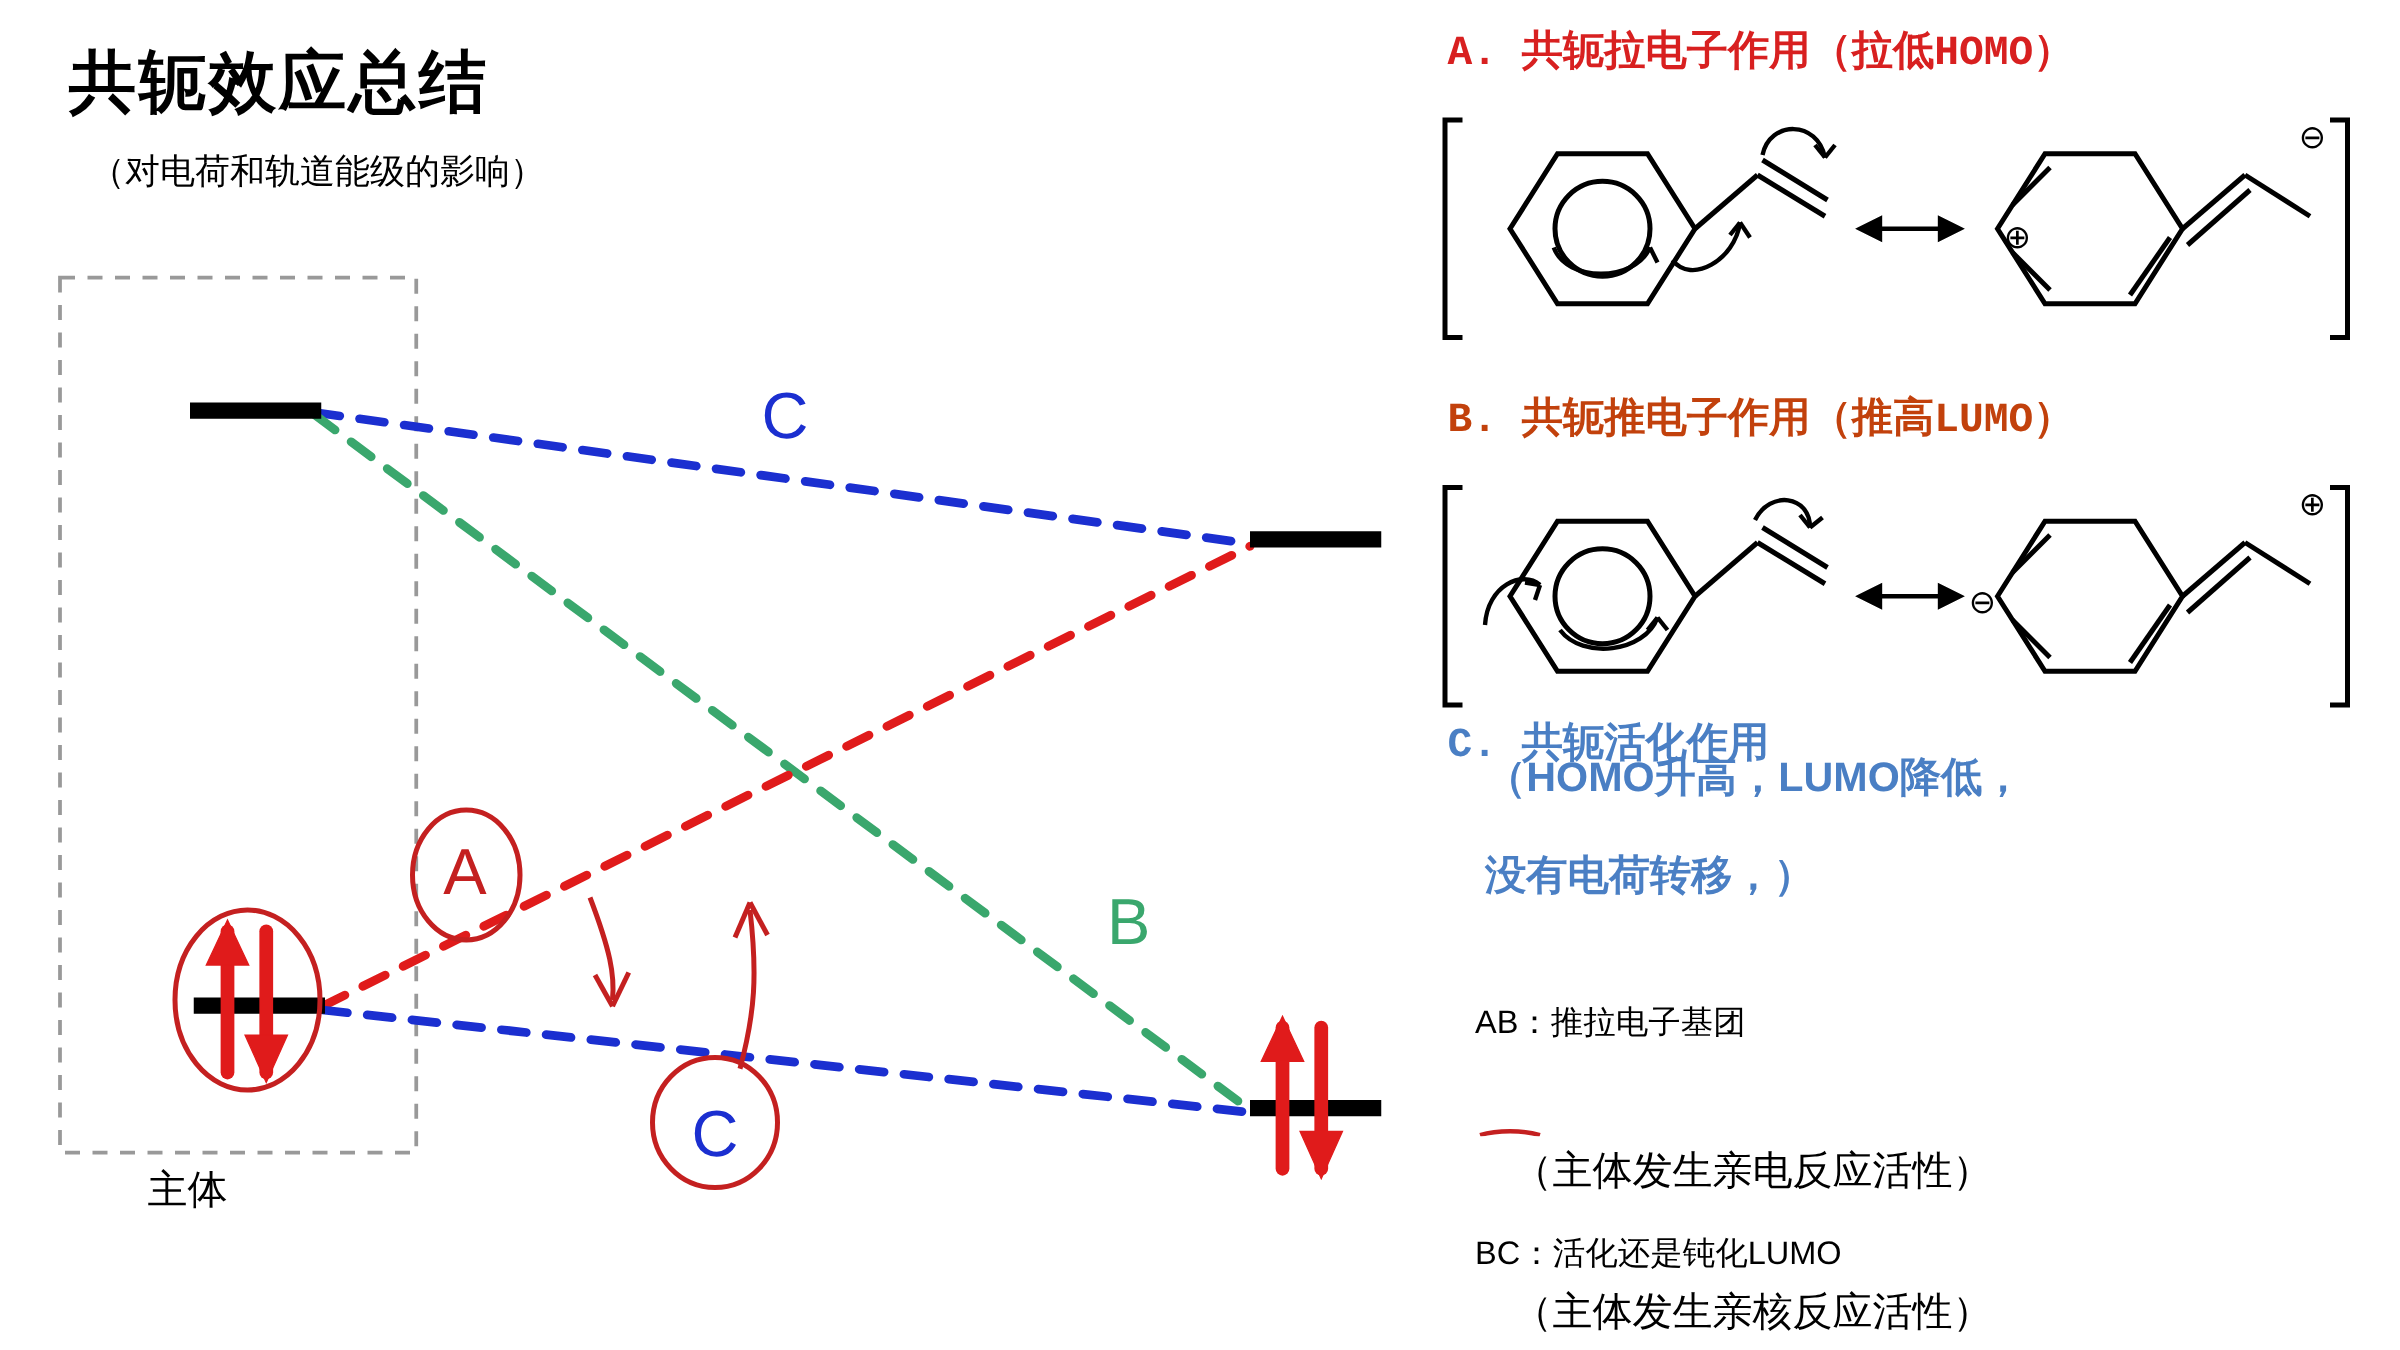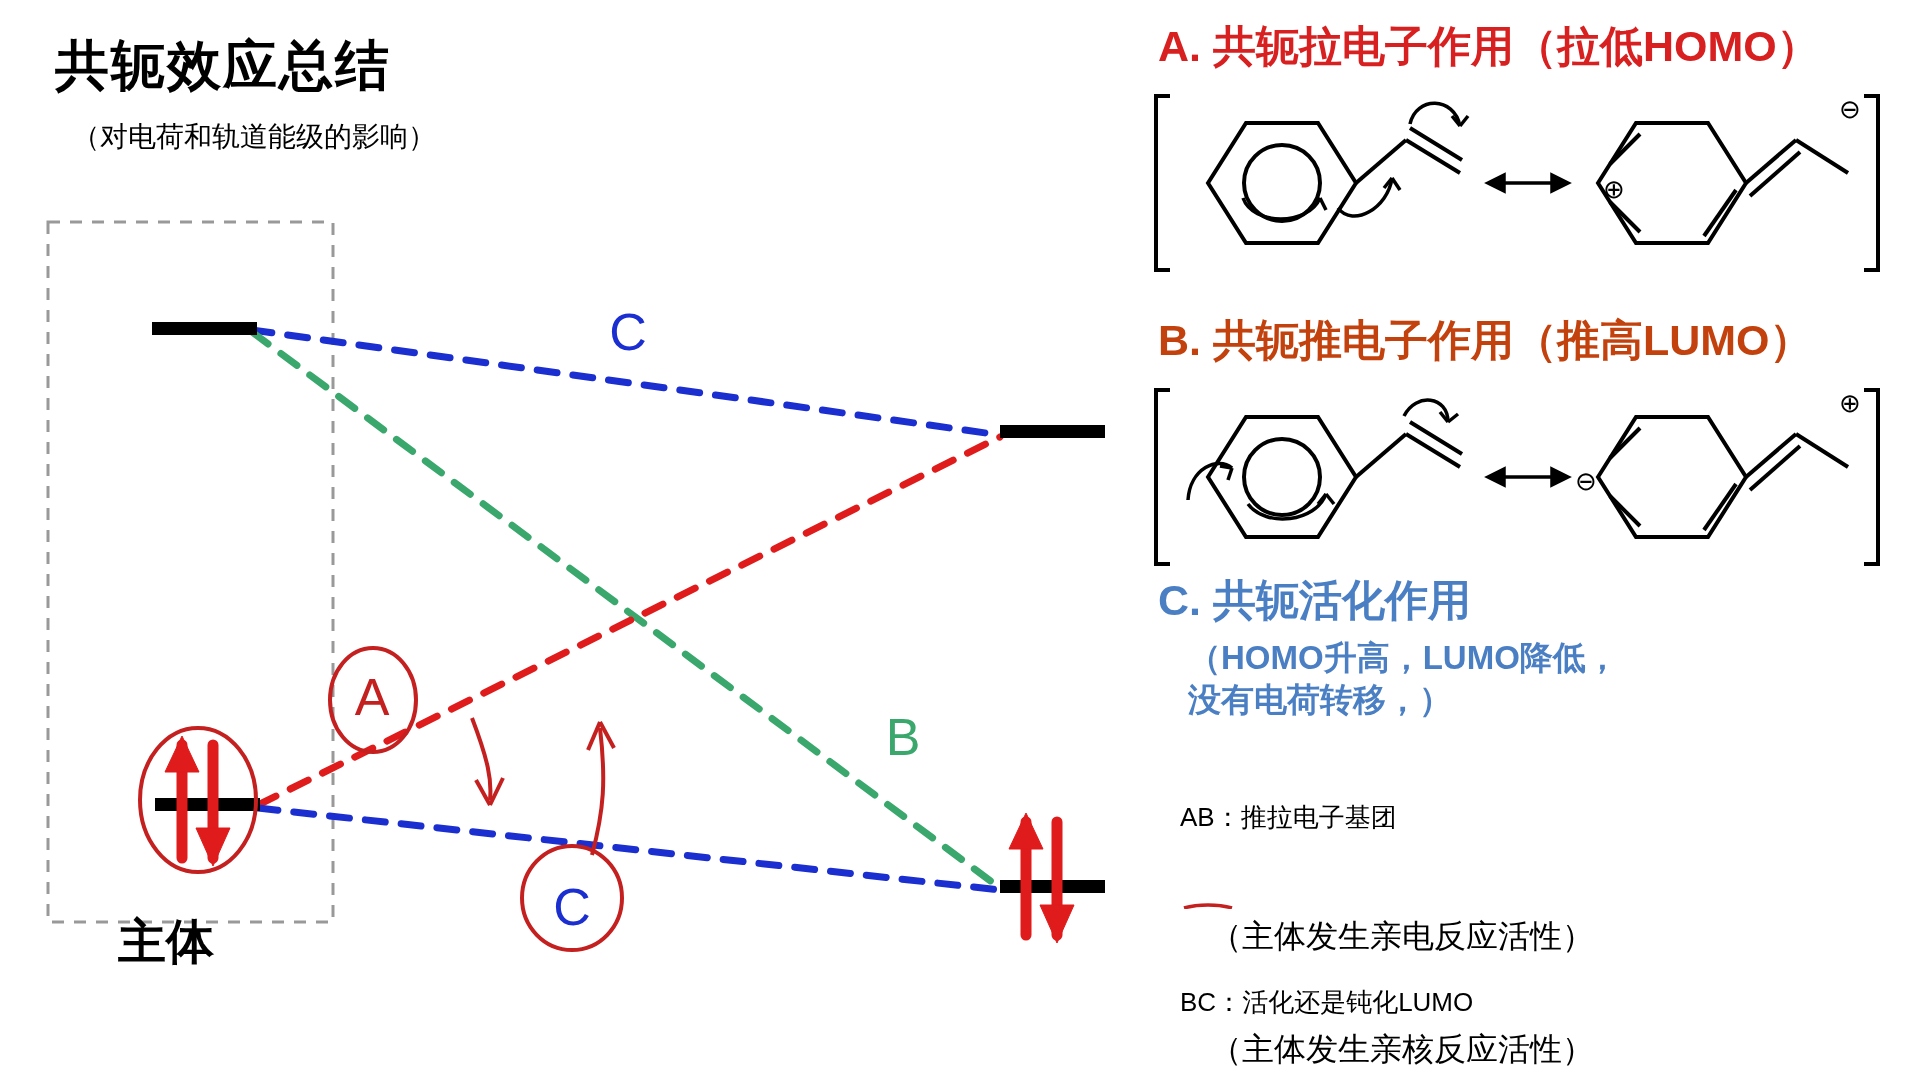--- a/index.html
+++ b/index.html
@@ -30,42 +30,43 @@
     letter-spacing: 2px;
     white-space: nowrap;
   }
   #title-sub {
     left: 72px; top: 118px;
     font-size: 28px;
     font-weight: 400;
     white-space: nowrap;
   }
   #host-label {
-    left: 118px; top: 910px;
-    font-size: 48px;
-    font-weight: 700;
+    left: 118px; top: 930px;
+    font-size: 32px;
+    font-weight: 400;
     white-space: nowrap;
   }
 
   
   .right-head {
-    font-size: 43px;
+    font-size: 33px;
     font-weight: 700;
     white-space: nowrap;
+    font-family: Liberation Mono, monospace;
   }
   #headA { left: 1158px; top: 18px; color: #d82020; }
   #headB { left: 1158px; top: 312px; color: #c2410c; }
   #headC { left: 1158px; top: 572px; color: #4a7fc4; }
   .c-line {
     font-size: 33px;
     font-weight: 700;
     color: #4a7fc4;
     white-space: nowrap;
   }
-  #cl1 { left: 1188px; top: 636px; }
+  #cl1 { left: 1188px; top: 600px; }
   #cl2 { left: 1188px; top: 678px; }
 
   .foot-line {
     font-size: 26px;
     color: #000;
     white-space: nowrap;
   }
   .foot-sub {
     font-size: 32px;
     color: #000;

